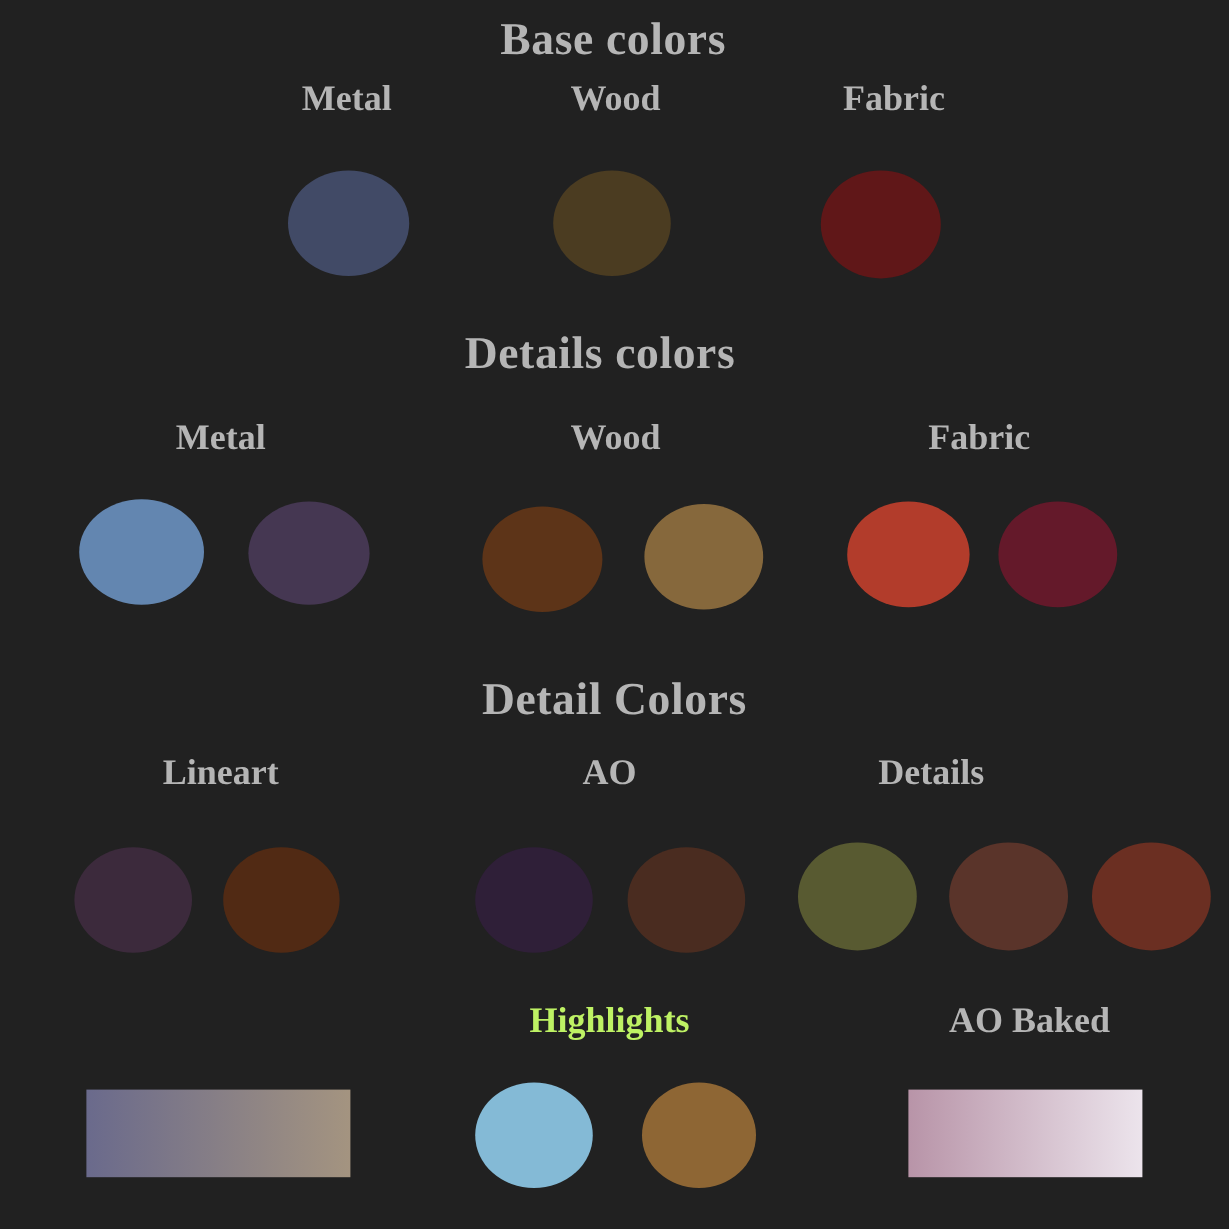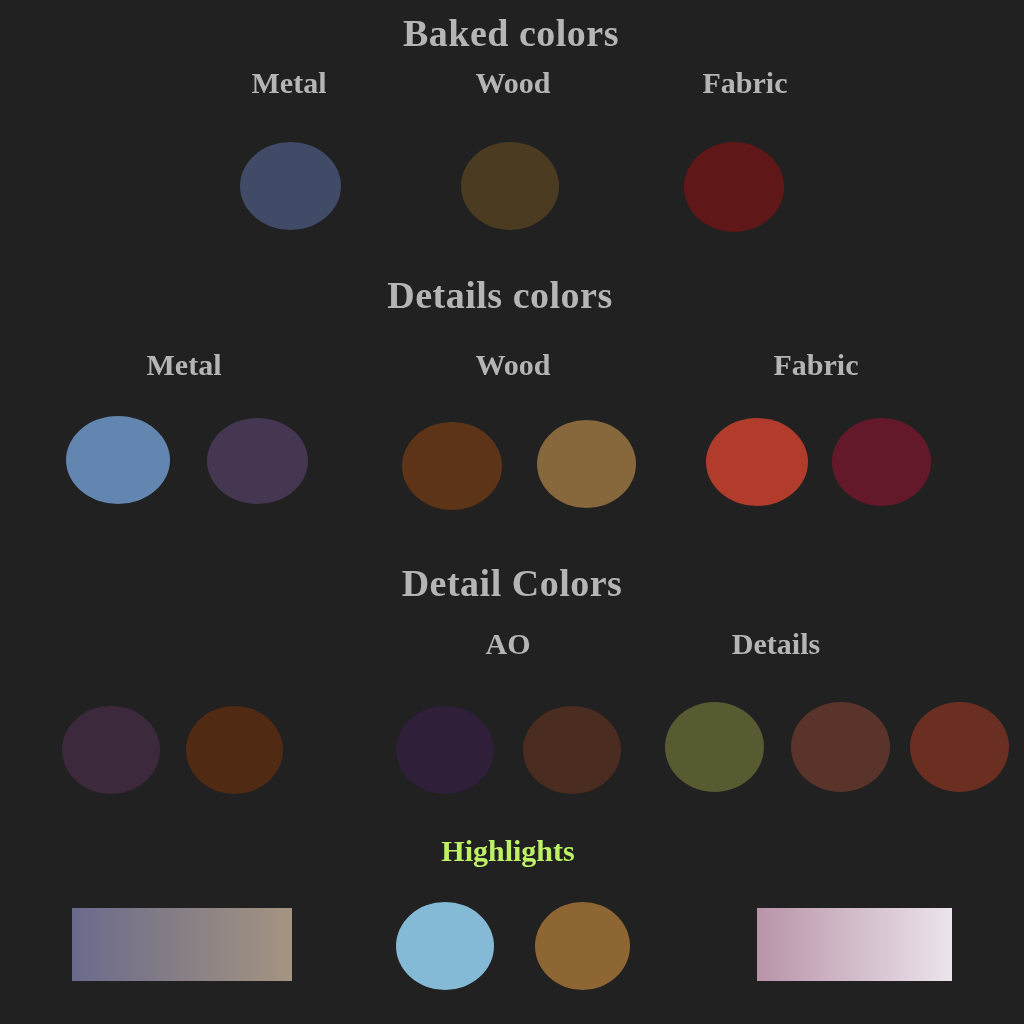--- a/index.html
+++ b/index.html
@@ -46,45 +46,47 @@
   }
   .swatch-rect {
     position: absolute;
     border-radius: 0;
   }
 </style>
 </head>
 <body style="background: rgb(33, 33, 33);">
 
 <div class="stage">
-    <div class="section-title" style="left: 511px; top: 14px; color: rgb(181, 181, 181);">Baked colors</div>
+    <div class="section-title" style="left: 511px; top: 14px; color: rgb(181, 181, 181);">Base colors</div>
     <div class="group-label" style="left: 289px; top: 68px; color: rgb(181, 181, 181);">Metal</div>
     <div class="swatch" style="left: 240px; top: 142px; width: 101px; height: 88px; background: rgb(65, 74, 102);"></div>
     <div class="group-label" style="left: 513px; top: 68px; color: rgb(181, 181, 181);">Wood</div>
     <div class="swatch" style="left: 461px; top: 142px; width: 98px; height: 88px; background: rgb(75, 60, 33);"></div>
     <div class="group-label" style="left: 745px; top: 68px; color: rgb(181, 181, 181);">Fabric</div>
     <div class="swatch" style="left: 684px; top: 142px; width: 100px; height: 90px; background: rgb(96, 23, 24);"></div>
     <div class="section-title" style="left: 500px; top: 276px; color: rgb(181, 181, 181);">Details colors</div>
     <div class="group-label" style="left: 184px; top: 350px; color: rgb(181, 181, 181);">Metal</div>
     <div class="swatch" style="left: 66px; top: 416px; width: 104px; height: 88px; background: rgb(99, 134, 176);"></div>
     <div class="swatch" style="left: 207px; top: 418px; width: 101px; height: 86px; background: rgb(69, 55, 82);"></div>
     <div class="group-label" style="left: 513px; top: 350px; color: rgb(181, 181, 181);">Wood</div>
     <div class="swatch" style="left: 402px; top: 422px; width: 100px; height: 88px; background: rgb(93, 52, 24);"></div>
     <div class="swatch" style="left: 537px; top: 420px; width: 99px; height: 88px; background: rgb(134, 104, 60);"></div>
     <div class="group-label" style="left: 816px; top: 350px; color: rgb(181, 181, 181);">Fabric</div>
     <div class="swatch" style="left: 706px; top: 418px; width: 102px; height: 88px; background: rgb(178, 60, 43);"></div>
     <div class="swatch" style="left: 832px; top: 418px; width: 99px; height: 88px; background: rgb(100, 25, 42);"></div>
     <div class="section-title" style="left: 512px; top: 564px; color: rgb(181, 181, 181);">Detail Colors</div>
+    <div class="group-label" style="left: 184px; top: 629px; color: rgb(181, 181, 181);">Lineart</div>
     <div class="swatch" style="left: 62px; top: 706px; width: 98px; height: 88px; background: rgb(60, 42, 60);"></div>
     <div class="swatch" style="left: 186px; top: 706px; width: 97px; height: 88px; background: rgb(81, 42, 20);"></div>
     <div class="group-label" style="left: 508px; top: 629px; color: rgb(181, 181, 181);">AO</div>
     <div class="swatch" style="left: 396px; top: 706px; width: 98px; height: 88px; background: rgb(47, 31, 56);"></div>
     <div class="swatch" style="left: 523px; top: 706px; width: 98px; height: 88px; background: rgb(74, 44, 32);"></div>
     <div class="group-label" style="left: 776px; top: 629px; color: rgb(181, 181, 181);">Details</div>
     <div class="swatch" style="left: 665px; top: 702px; width: 99px; height: 90px; background: rgb(88, 90, 49);"></div>
     <div class="swatch" style="left: 791px; top: 702px; width: 99px; height: 90px; background: rgb(90, 52, 42);"></div>
     <div class="swatch" style="left: 910px; top: 702px; width: 99px; height: 90px; background: rgb(107, 47, 34);"></div>
     <div class="swatch-rect" style="left: 72px; top: 908px; width: 220px; height: 73px; background: linear-gradient(to right, rgb(106, 106, 140) 0%, rgb(164, 148, 128) 100%);"></div>
     <div class="group-label" style="left: 508px; top: 836px; color: #bef264;">Highlights</div>
     <div class="swatch" style="left: 396px; top: 902px; width: 98px; height: 88px; background: rgb(132, 186, 214);"></div>
     <div class="swatch" style="left: 535px; top: 902px; width: 95px; height: 88px; background: rgb(142, 102, 52);"></div>
+    <div class="group-label" style="left: 858px; top: 836px; color: rgb(181, 181, 181);">AO Baked</div>
     <div class="swatch-rect" style="left: 757px; top: 908px; width: 195px; height: 73px; background: linear-gradient(to right, rgb(184, 148, 168) 0%, rgb(236, 228, 236) 100%);"></div>
   </div>
 
 </body></html>

